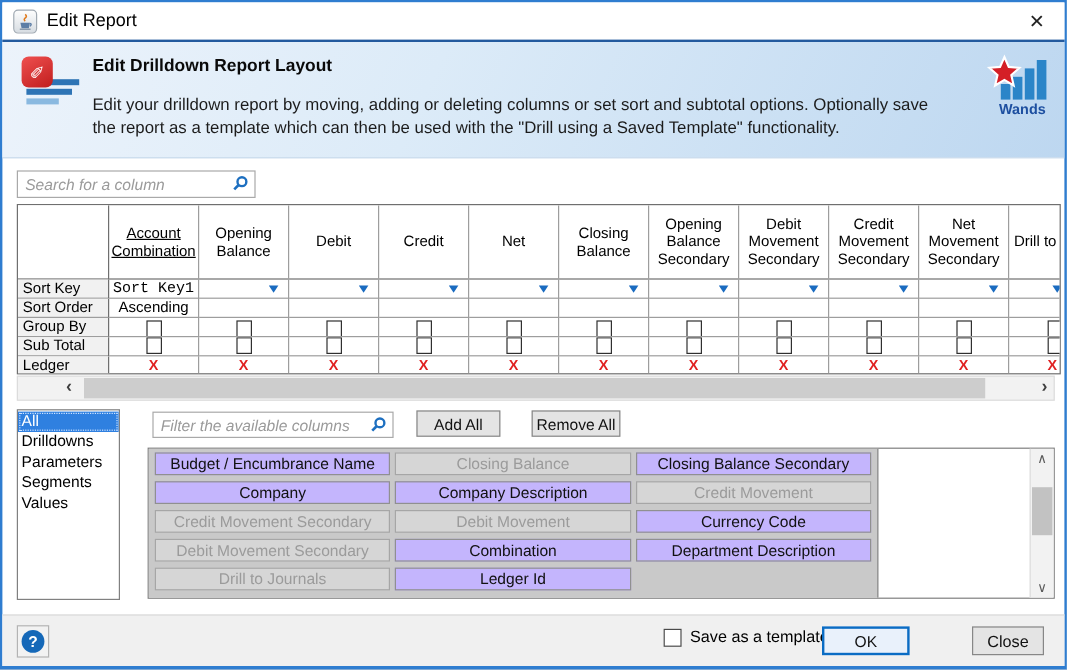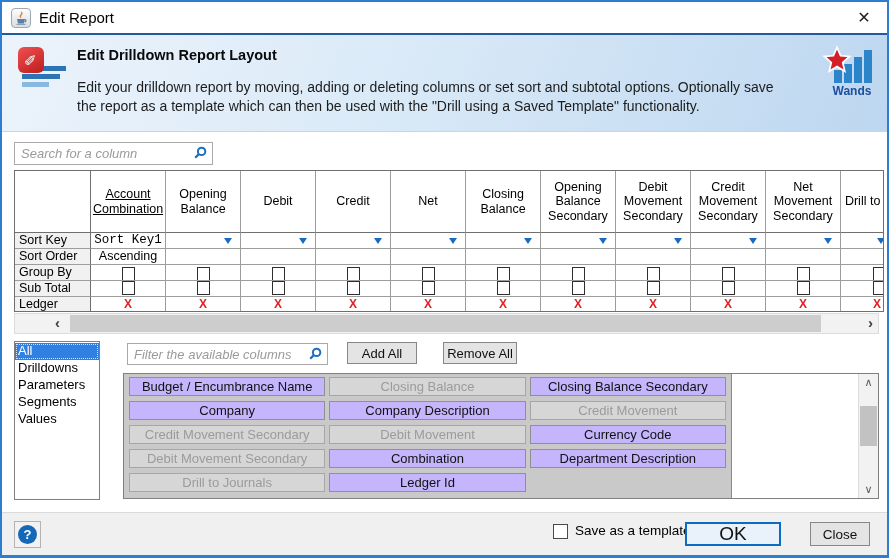--- a/index.html
+++ b/index.html
@@ -111,22 +111,22 @@
   
   .footer { position:absolute; left:0; right:0; bottom:0; height:43px; background:#f0f0f0;
     border-top:1px solid #dadada; }
   .help-btn { position:absolute; left:12px; top:8px; width:27px; height:27px; background:#f2f2f2;
     border:1px solid #b3b3b3; display:flex; align-items:center; justify-content:center; cursor:pointer; }
   .help-circle { width:19px; height:19px; border-radius:50%; background:#1568b8; color:#fff;
     font-size:13px; font-weight:bold; display:flex; align-items:center; justify-content:center; }
   .save-check { position:absolute; left:551px; top:11px; width:15px; height:15px;
     border:1px solid #4a4a4a; background:#fff; cursor:pointer; }
   .save-label { position:absolute; left:573px; top:10px; font-size:13.5px; color:#000; }
-  .btn-ok { left:683px; top:9px; width:96px; height:24px; background:#e9f1fb;
-    border:2px solid #0a6cc4; font-size:19px; }
+  .btn-ok { left:683px; top:9px; width:73px; height:24px; background:#e9f1fb;
+    border:2px solid #0a6cc4; font-size:13px; }
   .btn-close { left:808px; top:9px; width:60px; height:24px; font-size:13.5px; }
 </style>
 </head>
 <body>
 
 <div class="window">
 
   <div class="titlebar">
     <div class="java-icon">
       <svg width="14" height="14" viewBox="0 0 14 14">

